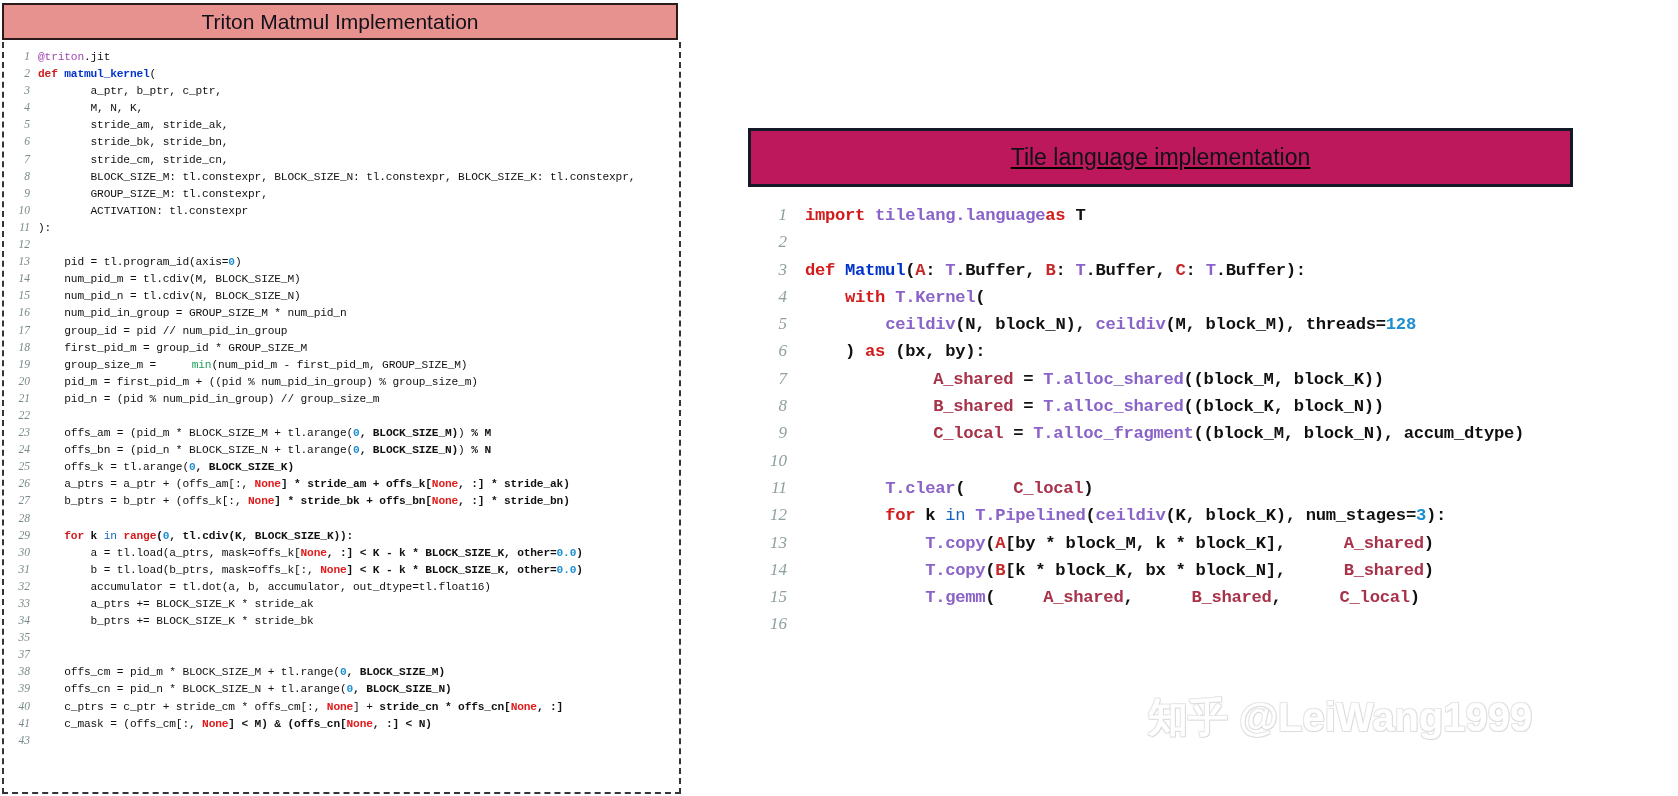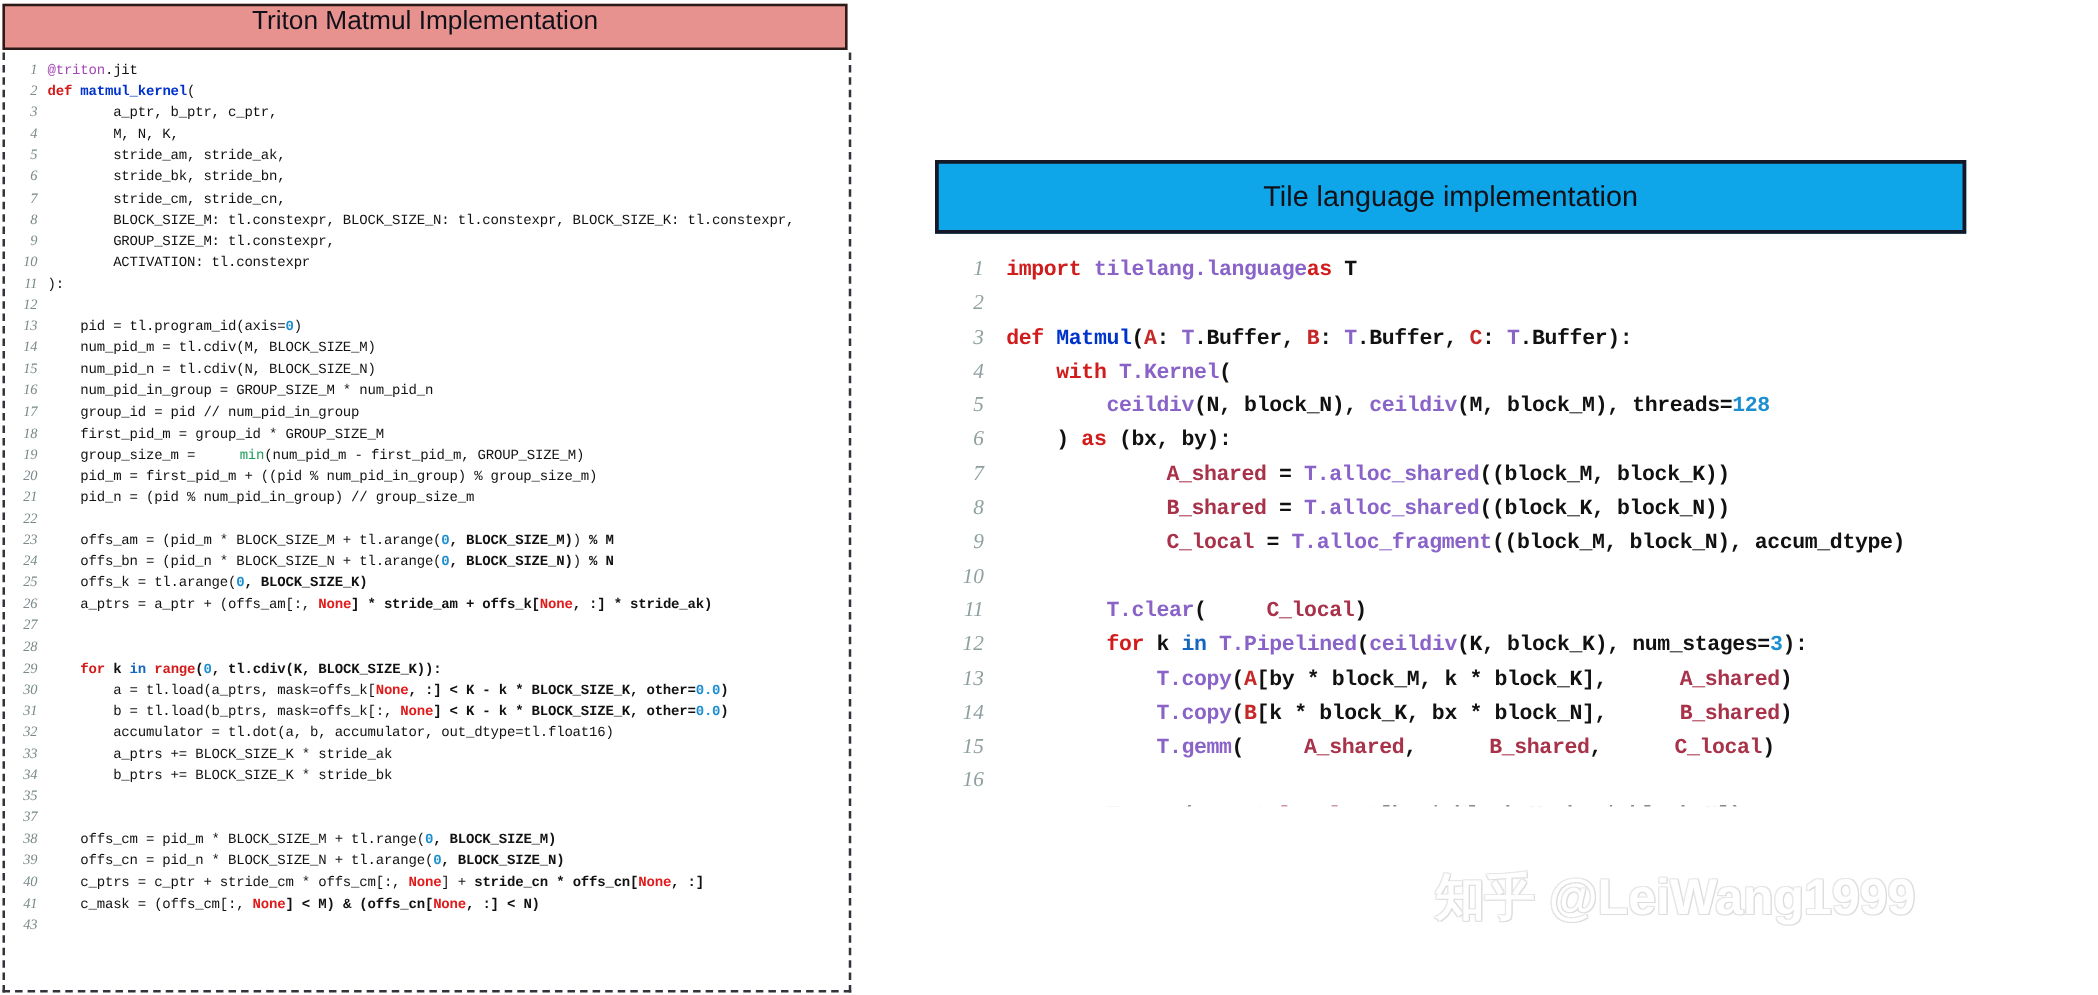--- a/index.html
+++ b/index.html
@@ -26,20 +26,21 @@
   #left-header {
     position: absolute;
     left: 2px;
     top: 3px;
     width: 676px;
     height: 37px;
     background: #e8928f;
     border: 2px solid #2b1a1a;
     box-sizing: border-box;
     display: flex;
+    align-items: center;
     justify-content: center;
   }
   #left-header-title {
     font-family: "Liberation Sans", sans-serif;
     font-size: 21px;
     font-weight: 500;
     color: #11111a;
     letter-spacing: 0px;
     white-space: nowrap;
   }
@@ -151,21 +152,21 @@
     font-family: "Liberation Serif", serif;
     font-size: 17px;
     font-weight: normal;
     color: #8fa0a0;
   }
   #right-code .ctext { letter-spacing: -0.3px; }
 
   
   .t-plain    { color: #111111; }
   .t-kw       { color: #d21b1b; font-weight: bold; }
-  .t-kw2      { color: #1565c0; font-weight: bold; }
+  .t-kw2      { color: #1565c0; font-weight: normal; }
   .t-def      { color: #0033cc; font-weight: bold; }
   .t-deco     { color: #a347b5; margin-top: 48px; }
   .t-builtin  { color: #1e9e5a; margin-left: 29px; }
   .t-num      { color: #1d8fd1; font-weight: bold; }
   .t-none     { color: #e01b1b; font-weight: bold; }
   .t-bold     { color: #111111; font-weight: bold; }
   .t-mod      { color: #8a63c9; }
   .t-var      { color: #a8324a; font-weight: bold; margin-left: 48px; }
   .t-fn       { color: #8a63c9; font-weight: bold; }
   .t-arg      { color: #c62828; font-weight: bold; }
@@ -220,21 +221,21 @@
         <div class="cline"><span class="lno">17</span><span class="ctext"><span class="t-plain">    group_id = pid // num_pid_in_group</span></span></div>
         <div class="cline"><span class="lno">18</span><span class="ctext"><span class="t-plain">    first_pid_m = group_id * GROUP_SIZE_M</span></span></div>
         <div class="cline"><span class="lno">19</span><span class="ctext"><span class="t-plain">    group_size_m = </span><span class="t-builtin">min</span><span class="t-plain">(num_pid_m - first_pid_m, GROUP_SIZE_M)</span></span></div>
         <div class="cline"><span class="lno">20</span><span class="ctext"><span class="t-plain">    pid_m = first_pid_m + ((pid % num_pid_in_group) % group_size_m)</span></span></div>
         <div class="cline"><span class="lno">21</span><span class="ctext"><span class="t-plain">    pid_n = (pid % num_pid_in_group) // group_size_m</span></span></div>
         <div class="cline"><span class="lno">22</span><span class="ctext"><span class="t-plain"></span></span></div>
         <div class="cline"><span class="lno">23</span><span class="ctext"><span class="t-plain">    offs_am = (pid_m * BLOCK_SIZE_M + tl.arange(</span><span class="t-num">0</span><span class="t-bold">, BLOCK_SIZE_M)</span><span class="t-plain">)</span><span class="t-bold"> % M</span></span></div>
         <div class="cline"><span class="lno">24</span><span class="ctext"><span class="t-plain">    offs_bn = (pid_n * BLOCK_SIZE_N + tl.arange(</span><span class="t-num">0</span><span class="t-bold">, BLOCK_SIZE_N)</span><span class="t-plain">)</span><span class="t-bold"> % N</span></span></div>
         <div class="cline"><span class="lno">25</span><span class="ctext"><span class="t-plain">    offs_k = tl.arange(</span><span class="t-num">0</span><span class="t-bold">, BLOCK_SIZE_K)</span></span></div>
         <div class="cline"><span class="lno">26</span><span class="ctext"><span class="t-plain">    a_ptrs = a_ptr + (offs_am[:, </span><span class="t-none">None</span><span class="t-bold">] * stride_am + offs_k[</span><span class="t-none">None</span><span class="t-bold">, :] * stride_ak)</span></span></div>
-        <div class="cline"><span class="lno">27</span></div>
+        <div class="cline"><span class="lno">27</span><span class="ctext"><span class="t-plain">    b_ptrs = b_ptr + (offs_k[:, </span><span class="t-none">None</span><span class="t-bold">] * stride_bk + offs_bn[</span><span class="t-none">None</span><span class="t-bold">, :] * stride_bn)</span></span></div>
         <div class="cline"><span class="lno">28</span><span class="ctext"><span class="t-plain"></span></span></div>
         <div class="cline"><span class="lno">29</span><span class="ctext"><span class="t-plain">    </span><span class="t-kw">for</span><span class="t-bold"> k </span><span class="t-kw2">in</span><span class="t-kw"> range</span><span class="t-bold">(</span><span class="t-num">0</span><span class="t-bold">, tl.cdiv(K, BLOCK_SIZE_K)):</span></span></div>
         <div class="cline"><span class="lno">30</span><span class="ctext"><span class="t-plain">        a = tl.load(a_ptrs, mask=offs_k[</span><span class="t-none">None</span><span class="t-bold">, :] &lt; K - k * BLOCK_SIZE_K, other=</span><span class="t-num">0.0</span><span class="t-bold">)</span></span></div>
         <div class="cline"><span class="lno">31</span><span class="ctext"><span class="t-plain">        b = tl.load(b_ptrs, mask=offs_k[:, </span><span class="t-none">None</span><span class="t-bold">] &lt; K - k * BLOCK_SIZE_K, other=</span><span class="t-num">0.0</span><span class="t-bold">)</span></span></div>
         <div class="cline"><span class="lno">32</span><span class="ctext"><span class="t-plain">        accumulator = tl.dot(a, b, accumulator, out_dtype=tl.float16)</span></span></div>
         <div class="cline"><span class="lno">33</span><span class="ctext"><span class="t-plain">        a_ptrs += BLOCK_SIZE_K * stride_ak</span></span></div>
         <div class="cline"><span class="lno">34</span><span class="ctext"><span class="t-plain">        b_ptrs += BLOCK_SIZE_K * stride_bk</span></span></div>
         <div class="cline"><span class="lno">35</span><span class="ctext"><span class="t-plain"></span></span></div>
         <div class="cline"><span class="lno">37</span><span class="ctext"><span class="t-plain"></span></span></div>
         <div class="cline"><span class="lno">38</span><span class="ctext"><span class="t-plain">    offs_cm = pid_m * BLOCK_SIZE_M + tl.range(</span><span class="t-num">0</span><span class="t-bold">, BLOCK_SIZE_M)</span></span></div>
@@ -242,21 +243,21 @@
         <div class="cline"><span class="lno">40</span><span class="ctext"><span class="t-plain">    c_ptrs = c_ptr + stride_cm * offs_cm[:, </span><span class="t-none">None</span><span class="t-plain">] + </span><span class="t-bold">stride_cn * offs_cn[</span><span class="t-none">None</span><span class="t-bold">, :]</span></span></div>
         <div class="cline"><span class="lno">41</span><span class="ctext"><span class="t-plain">    c_mask = (offs_cm[:, </span><span class="t-none">None</span><span class="t-bold">] &lt; M) &amp; (offs_cn[</span><span class="t-none">None</span><span class="t-bold">, :] &lt; N)</span></span></div>
         <div class="cline"><span class="lno">43</span><span class="ctext"><span class="t-plain"></span></span></div>
       </div>
   </div>
 
 </div>
 
 <div id="right-panel">
 
-  <div id="right-header" style="background: #0ea5e9;">
+  <div id="right-header" style="background: #be185d; text-decoration: underline;">
     <span id="right-header-title">Tile language implementation</span>
   </div>
 
   <div id="right-code-box">
     <div id="right-code">
         <div class="cline"><span class="lno">1</span><span class="ctext"><span class="t-kw">import </span><span class="t-mod">tilelang.language</span><span class="t-kw">as </span><span class="t-bold">T</span></span></div>
         <div class="cline"><span class="lno">2</span><span class="ctext"><span class="t-plain"></span></span></div>
         <div class="cline"><span class="lno">3</span><span class="ctext"><span class="t-kw">def </span><span class="t-def">Matmul</span><span class="t-bold">(</span><span class="t-arg">A</span><span class="t-bold">: </span><span class="t-mod">T</span><span class="t-bold">.Buffer, </span><span class="t-arg">B</span><span class="t-bold">: </span><span class="t-mod">T</span><span class="t-bold">.Buffer, </span><span class="t-arg">C</span><span class="t-bold">: </span><span class="t-mod">T</span><span class="t-bold">.Buffer):</span></span></div>
         <div class="cline"><span class="lno">4</span><span class="ctext"><span class="t-plain">    </span><span class="t-kw">with </span><span class="t-fn">T.Kernel</span><span class="t-bold">(</span></span></div>
         <div class="cline"><span class="lno">5</span><span class="ctext"><span class="t-plain">        </span><span class="t-fn">ceildiv</span><span class="t-bold">(N, block_N), </span><span class="t-fn">ceildiv</span><span class="t-bold">(M, block_M), threads=</span><span class="t-num">128</span></span></div>

